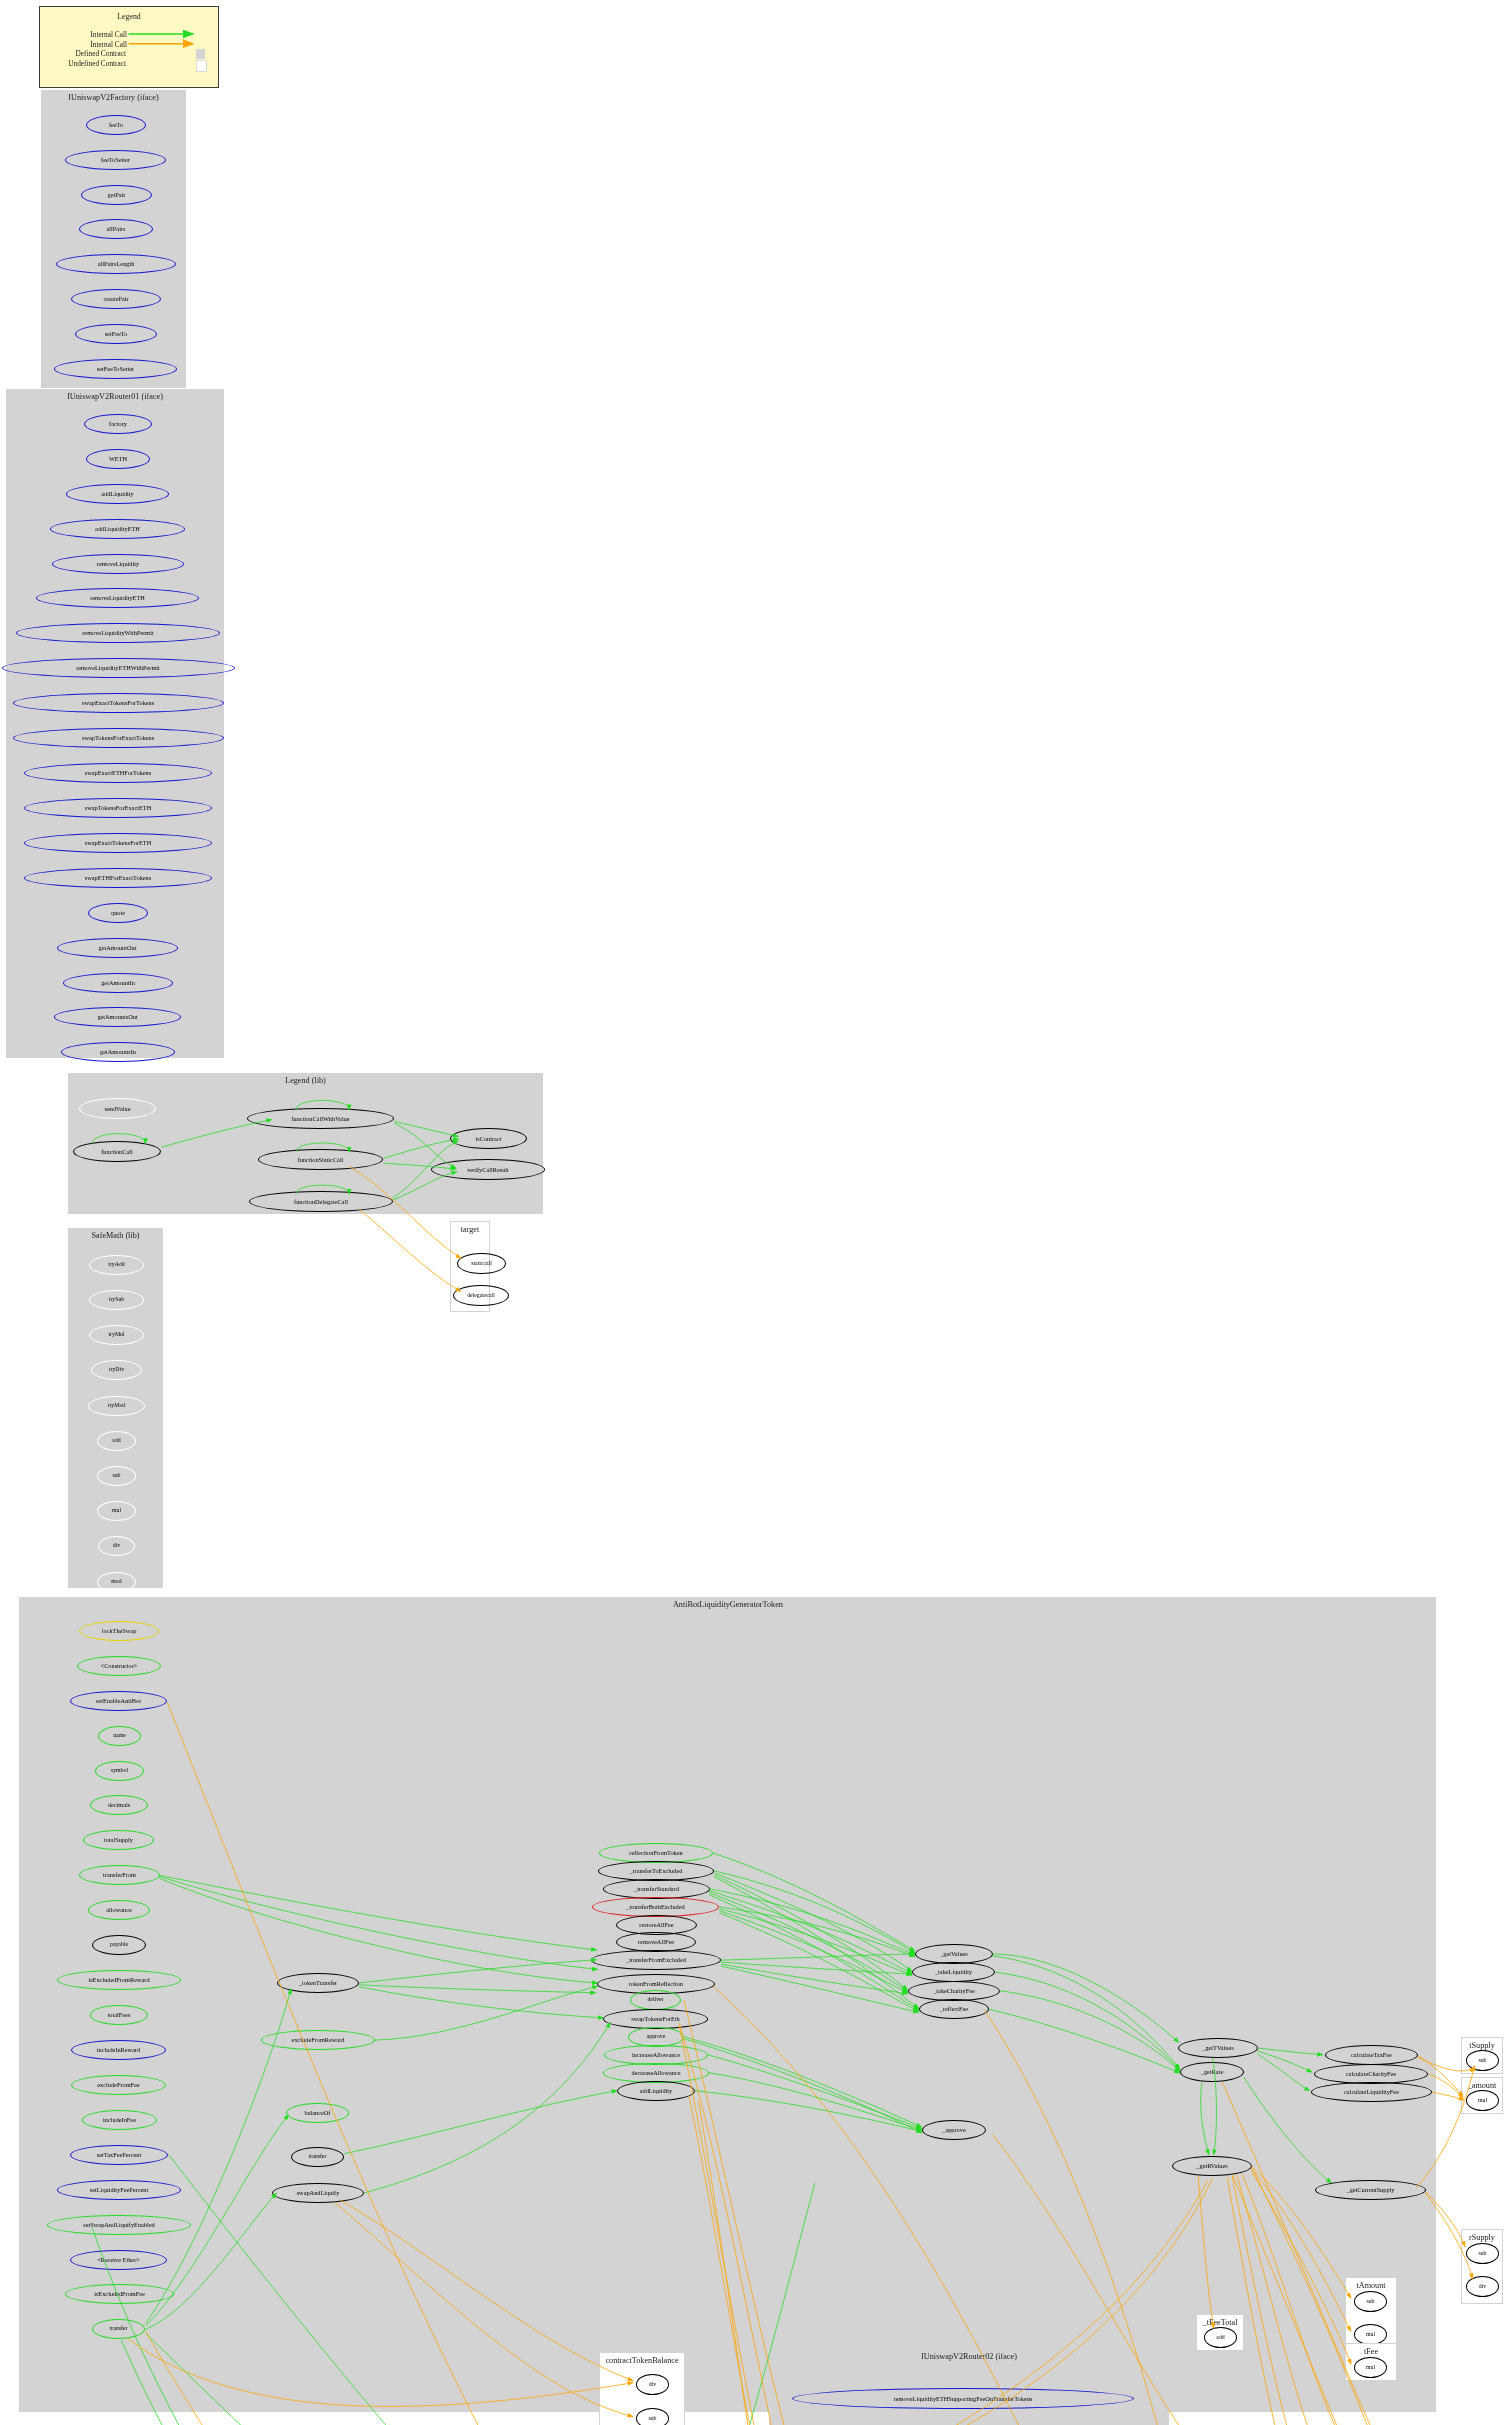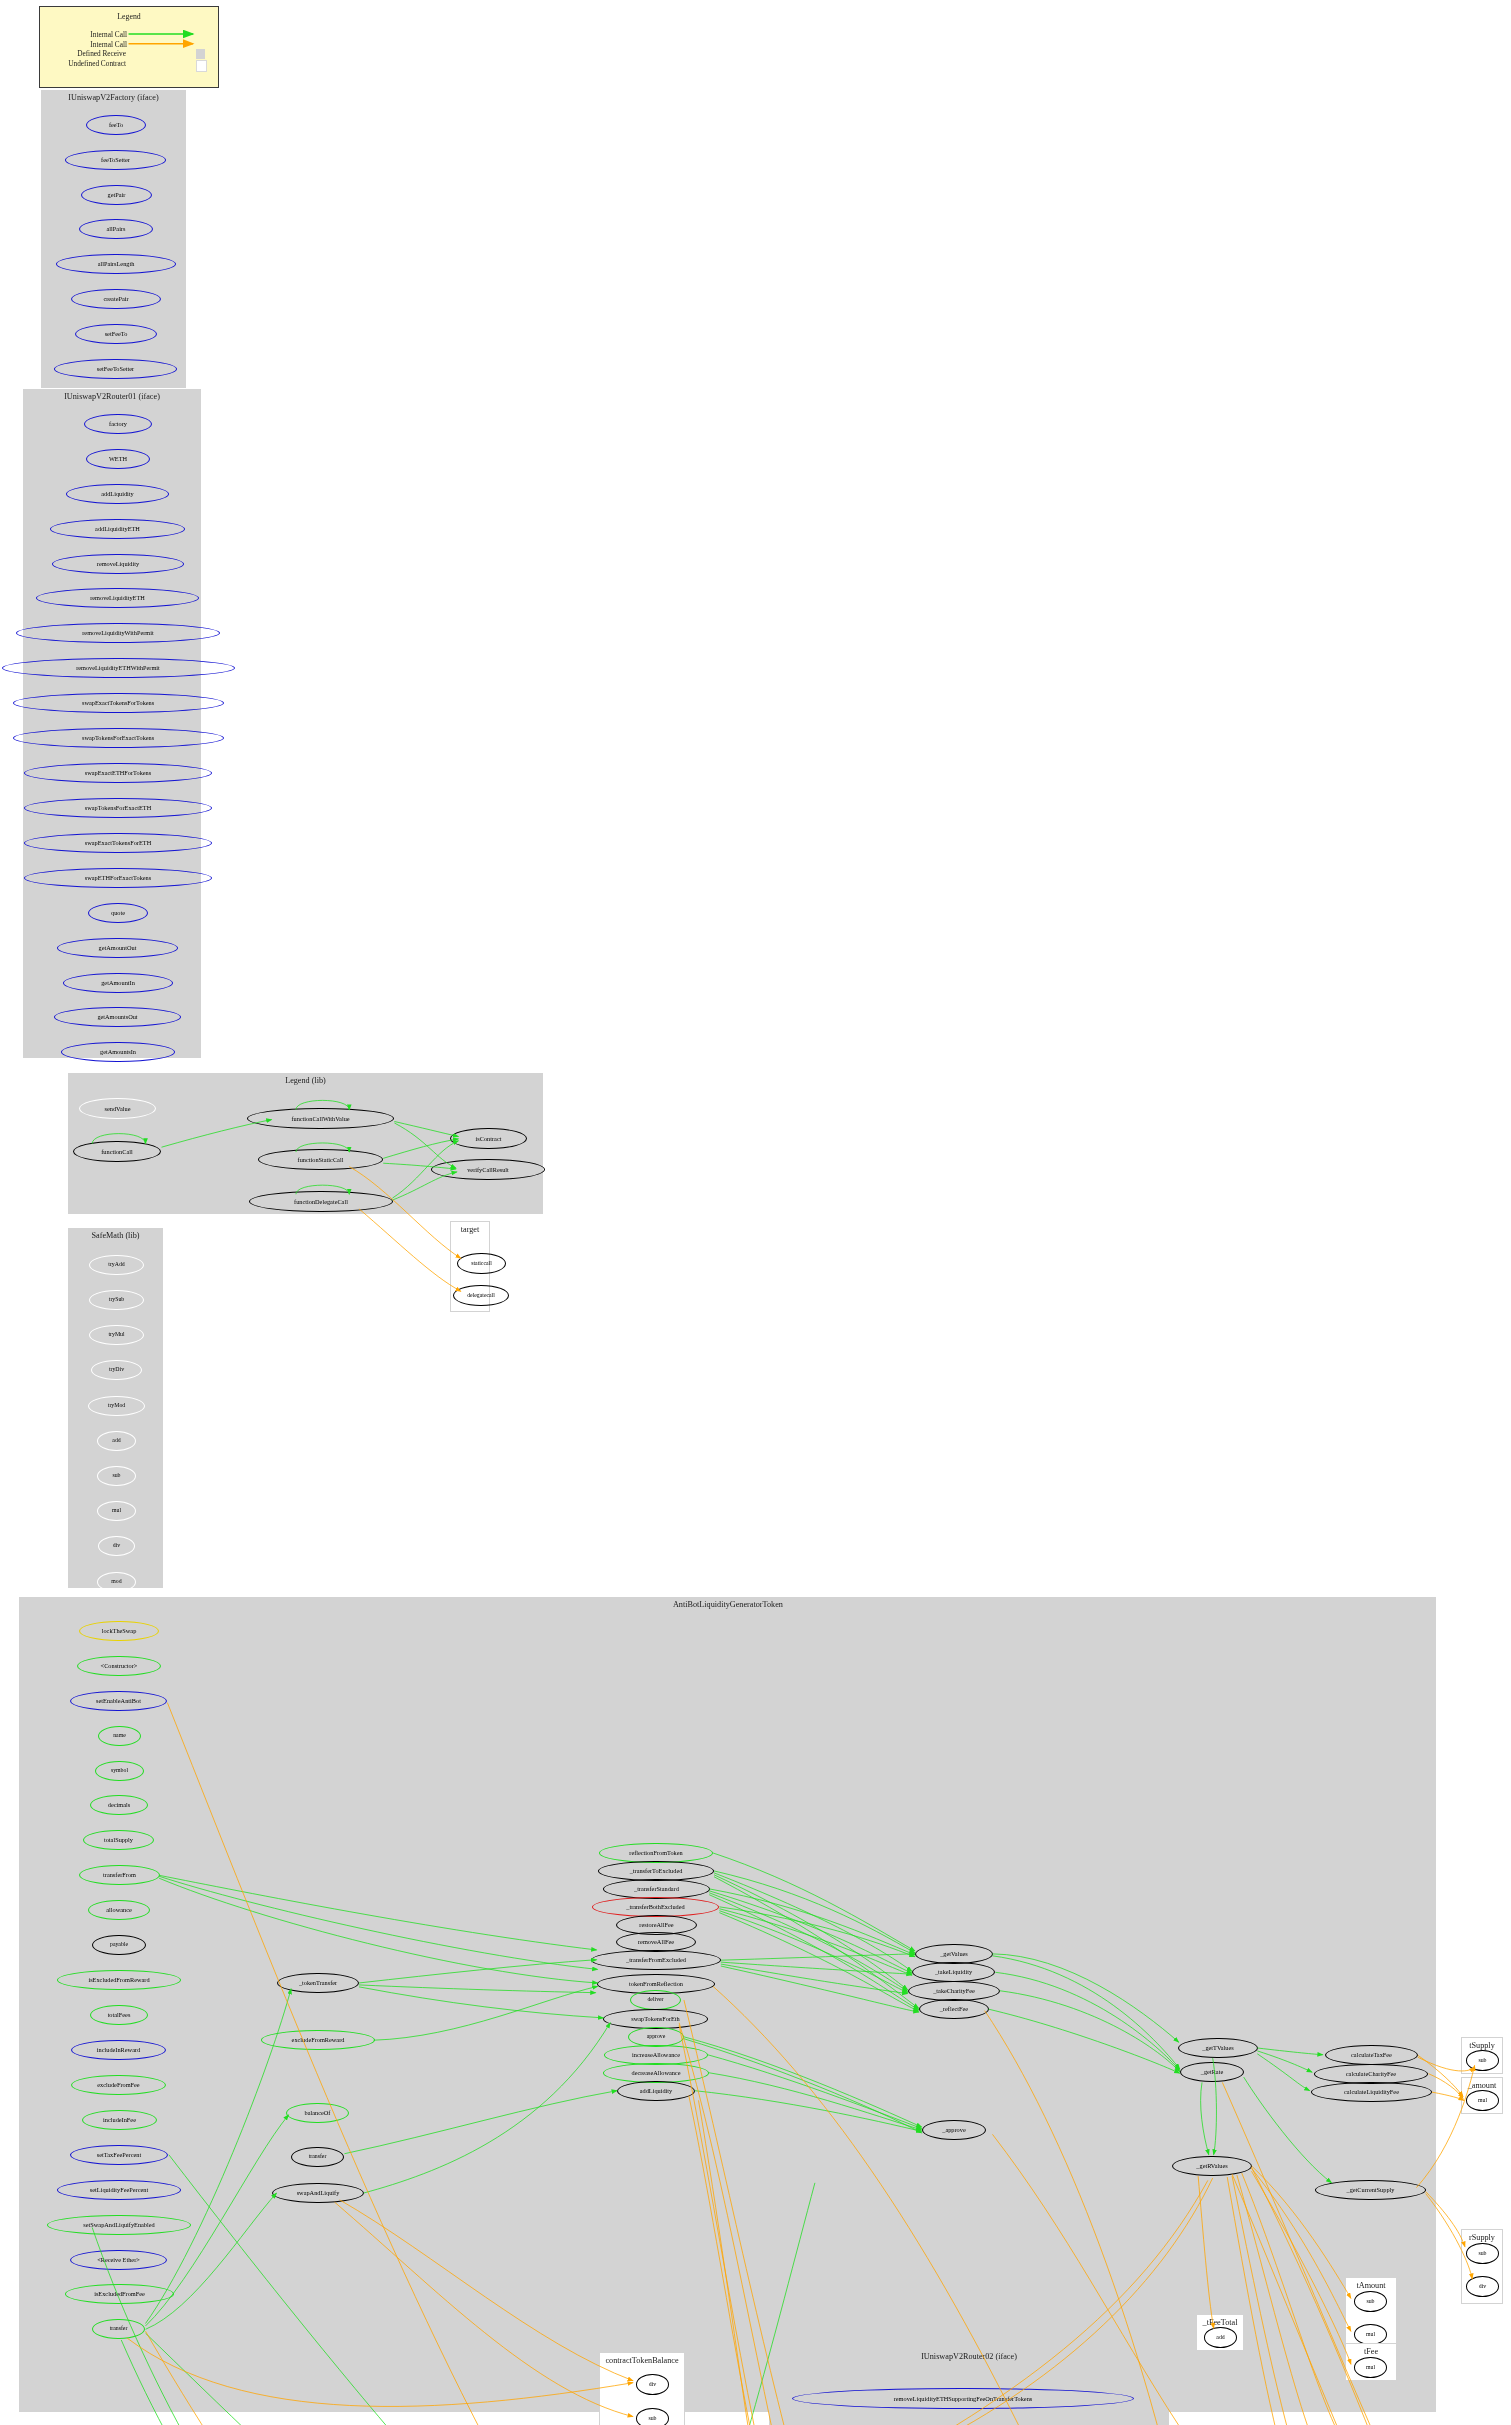--- a/index.html
+++ b/index.html
@@ -30,21 +30,21 @@
 </head>
 <body>
 
 <div id="canvas">
 
   <div class="cluster legendbox" style="left:39px;top:6.3px;width:180px;height:82px;">
     <div class="cluster-title" style="top:4.4px;font-size:7.8px;">Legend</div>
   </div>
   <div class="legend-row" style="left:49px;top:30px;width:78px;">Internal Call</div>
   <div class="legend-row" style="left:49px;top:40px;width:78px;">Internal Call</div>
-  <div class="legend-row" style="left:41px;top:49px;width:85px;">Defined Receive</div>
+  <div class="legend-row" style="left:41px;top:49px;width:85px;">Defined Contract</div>
   <div class="legend-row" style="left:36px;top:59px;width:90px;">Undefined Contract</div>
   <div class="legend-swatch-filled" style="left:196px;top:49px;width:8.7px;height:9.7px;"></div>
   <div class="legend-swatch-outline" style="left:196px;top:60px;width:8.7px;height:9.7px;"></div>
 
   <svg class="edges" viewBox="0 0 3115 6063">
     <defs>
       <marker id="ag" markerWidth="9" markerHeight="9" refX="7" refY="3" orient="auto" markerUnits="strokeWidth">
         <path d="M0,0 L0,6 L8,3 z" fill="#22dd22"></path>
       </marker>
       <marker id="ao" markerWidth="9" markerHeight="9" refX="7" refY="3" orient="auto" markerUnits="strokeWidth">
@@ -76,21 +76,21 @@
       </div>
       <div class="node blue" style="left: 71px; top: 289px; width: 90px; height: 20.4px;">
         <span>createPair</span>
       </div>
       <div class="node blue" style="left: 75px; top: 324px; width: 82px; height: 20.4px;">
         <span>setFeeTo</span>
       </div>
       <div class="node blue" style="left: 54px; top: 359px; width: 123px; height: 20.4px;">
         <span>setFeeToSetter</span>
       </div>
-      <div class="cluster filled" style="left: 23px; top: 389px; width: 178px; height: 669px;">
+      <div class="cluster filled" style="left: 6px; top: 389px; width: 218px; height: 669px;">
         <div class="cluster-title">IUniswapV2Router01  (iface)</div>
       </div>
       <div class="node blue" style="left: 84px; top: 414px; width: 68px; height: 20.4px;">
         <span>factory</span>
       </div>
       <div class="node blue" style="left: 86px; top: 449px; width: 64px; height: 20.4px;">
         <span>WETH</span>
       </div>
       <div class="node blue" style="left: 66px; top: 484px; width: 103px; height: 20.4px;">
         <span>addLiquidity</span>

